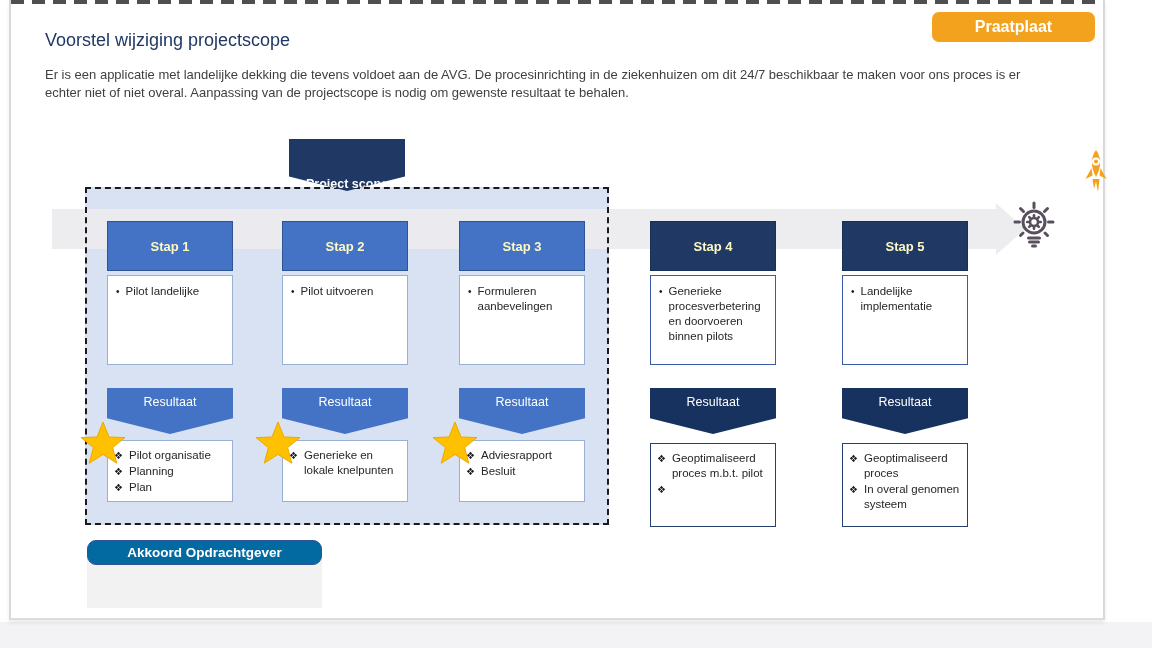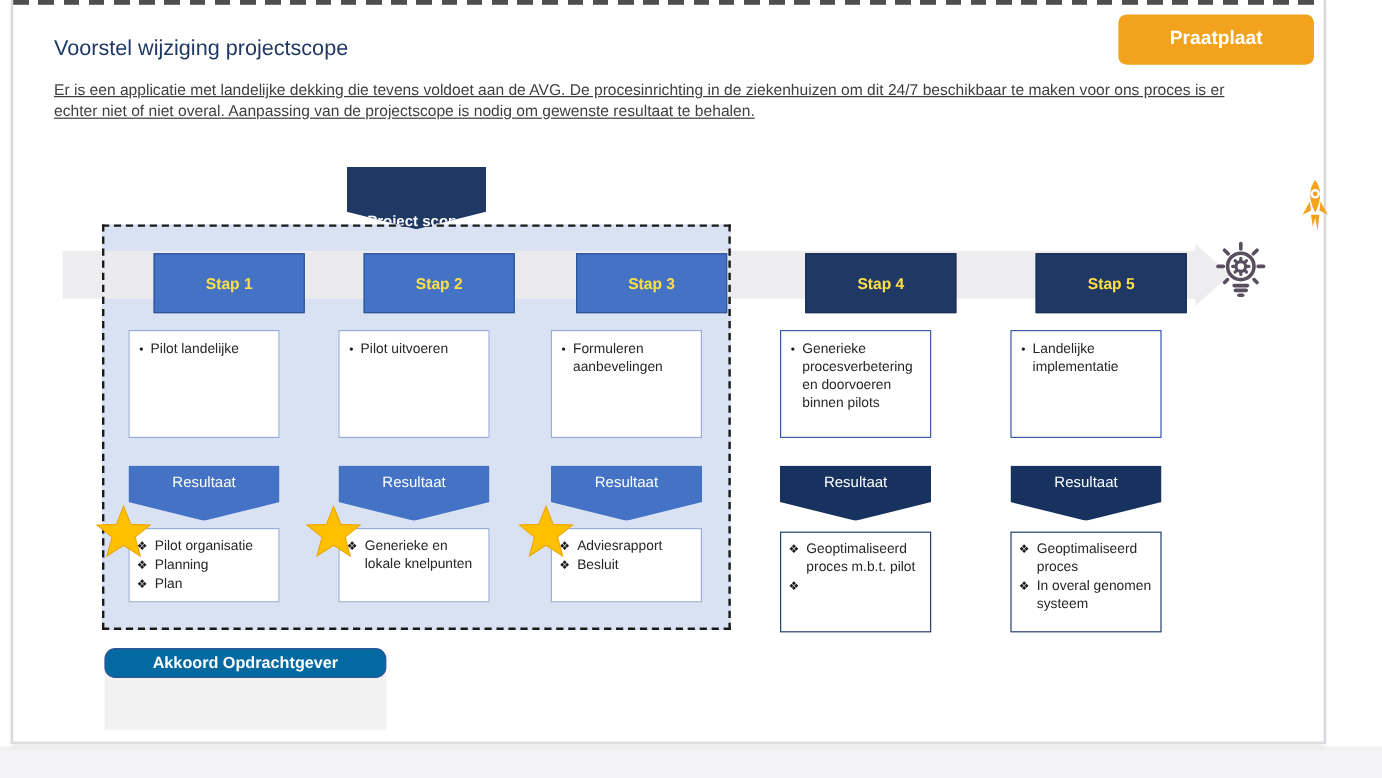--- a/index.html
+++ b/index.html
@@ -8,42 +8,42 @@
 
   
   .card { position:absolute; left:9px; top:0; width:1096px; height:620px; background:#ffffff;
           border-left:2px solid #d9d9dd; border-right:2px solid #d9d9dd; border-bottom:2px solid #dcdce0;
           box-shadow:0 3px 4px rgba(0,0,0,.08); }
   .top-dash { position:absolute; left:0; top:0; width:100%; height:4px;
           background:repeating-linear-gradient(90deg,#4f4f52 0 13px, transparent 13px 21px); }
   .footer-strip { position:absolute; left:0; top:622px; width:1152px; height:26px; background:#f3f3f5; }
 
   
-  .badge { position:absolute; left:921px; top:12px; width:163px; height:42px; background:#f2a21c;
+  .badge { position:absolute; left:921px; top:12px; width:163px; height:30px; background:#f2a21c;
            border:none; border-radius:7px; color:#ffffff; font-size:16px; font-weight:bold;
            display:flex; align-items:center; justify-content:center; cursor:pointer; }
   .title { position:absolute; left:34px; top:30px; font-size:18px; font-weight:normal; color:#1f3864; }
-  .intro { position:absolute; left:34px; top:66px; width:992px; font-size:13px; line-height:1.4; color:#3f3f3f;text-decoration:underline; }
+  .intro { position:absolute; left:34px; top:66px; width:992px; font-size:13px; line-height:1.4; color:#3f3f3f; }
 
   
   .scope-fill  { position:absolute; left:74px; top:187px; width:524px; height:338px; background:#d9e2f3; }
   .scope-dash  { position:absolute; left:74px; top:187px; width:524px; height:338px; border:2.5px dashed #1a1a1a; z-index:3; pointer-events:none; }
   .scope-banner{ position:absolute; left:278px; top:139px; width:116px; height:52px; background:#1f3864;
                  clip-path:polygon(0 0,100% 0,100% 72%,50% 100%,0 72%); z-index:4;
                  display:flex; align-items:flex-end; justify-content:center; }
   .scope-banner span { color:#fff; font-size:12.5px; font-weight:bold; margin-top:9px; }
 
   
   .band { position:absolute; left:41px; top:203px; z-index:2; }
 
   
   .col { position:absolute; width:126px; z-index:4; }
   .c1{left:96px;} .c2{left:271px;} .c3{left:448px;} .c4{left:639px;} .c5{left:831px;}
-  .step-header { position:absolute; top:211px; width:126px; height:50px; display:flex; align-items:center;
-                 justify-content:center; color:#fde047; font-size:13px; font-weight:bold;margin-left:21px; }
+  .step-header { position:absolute; top:221px; width:126px; height:50px; display:flex; align-items:center;
+                 justify-content:center; color:#fef9c3; font-size:13px; font-weight:bold; }
   .step-header.mid  { background:#4472c4; border:1.5px solid #2f5496; }
   .step-header.dark { background:#1f3864; border:1.5px solid #1a2f55; }
   .content-box { position:absolute; top:275px; width:126px; height:90px; background:#fff; padding:8px 5px 6px 8px; }
   .content-box.mid  { border:1.2px solid #9aafd4; }
   .content-box.dark { border:1.2px solid #3a5ba9; }
   .result-banner { position:absolute; top:388px; width:126px; height:46px;
                    clip-path:polygon(0 0,100% 0,100% 66%,50% 100%,0 66%);
                    display:flex; align-items:flex-start; justify-content:center; }
   .result-banner.mid  { background:#4472c4; }
   .result-banner.dark { background:#17325e; }

